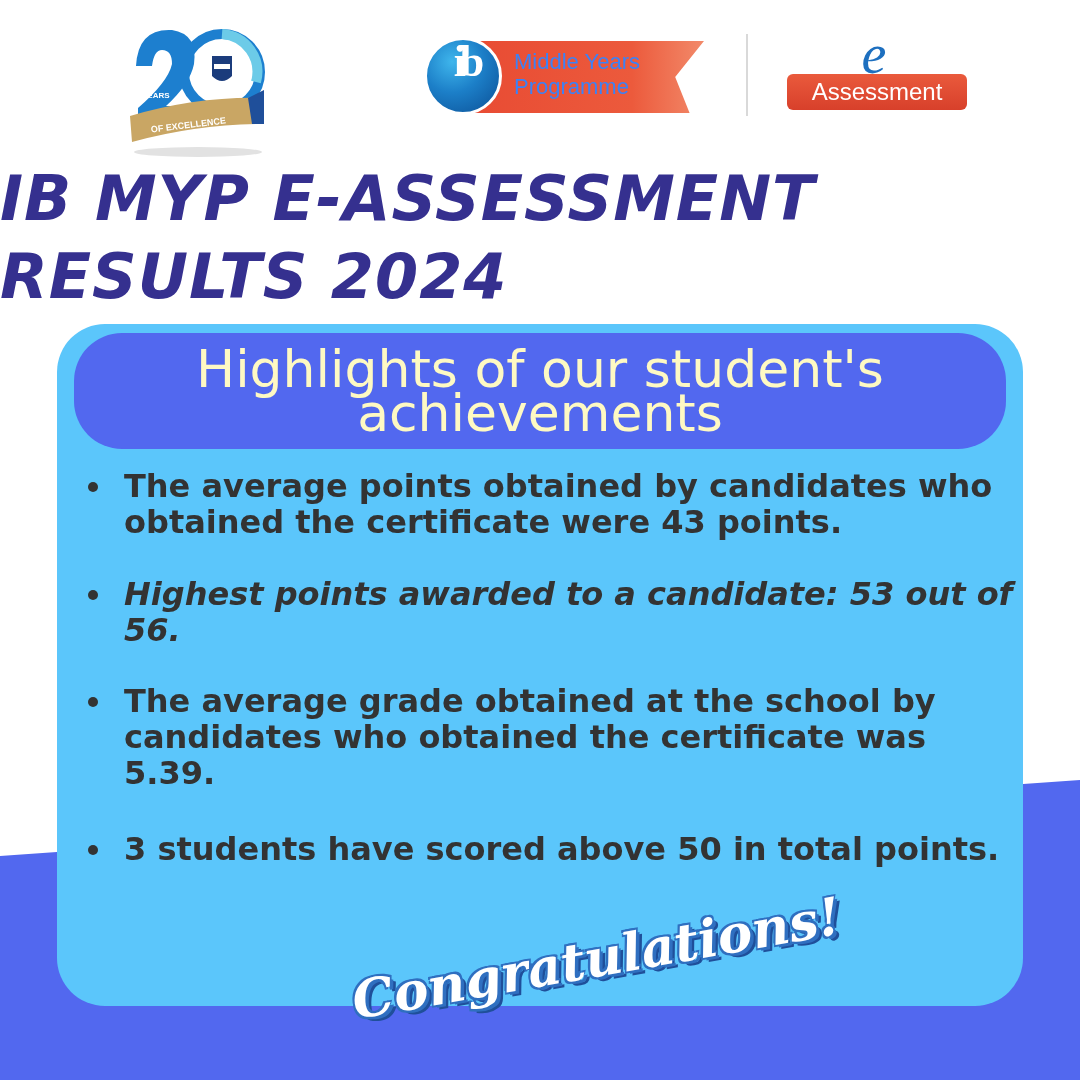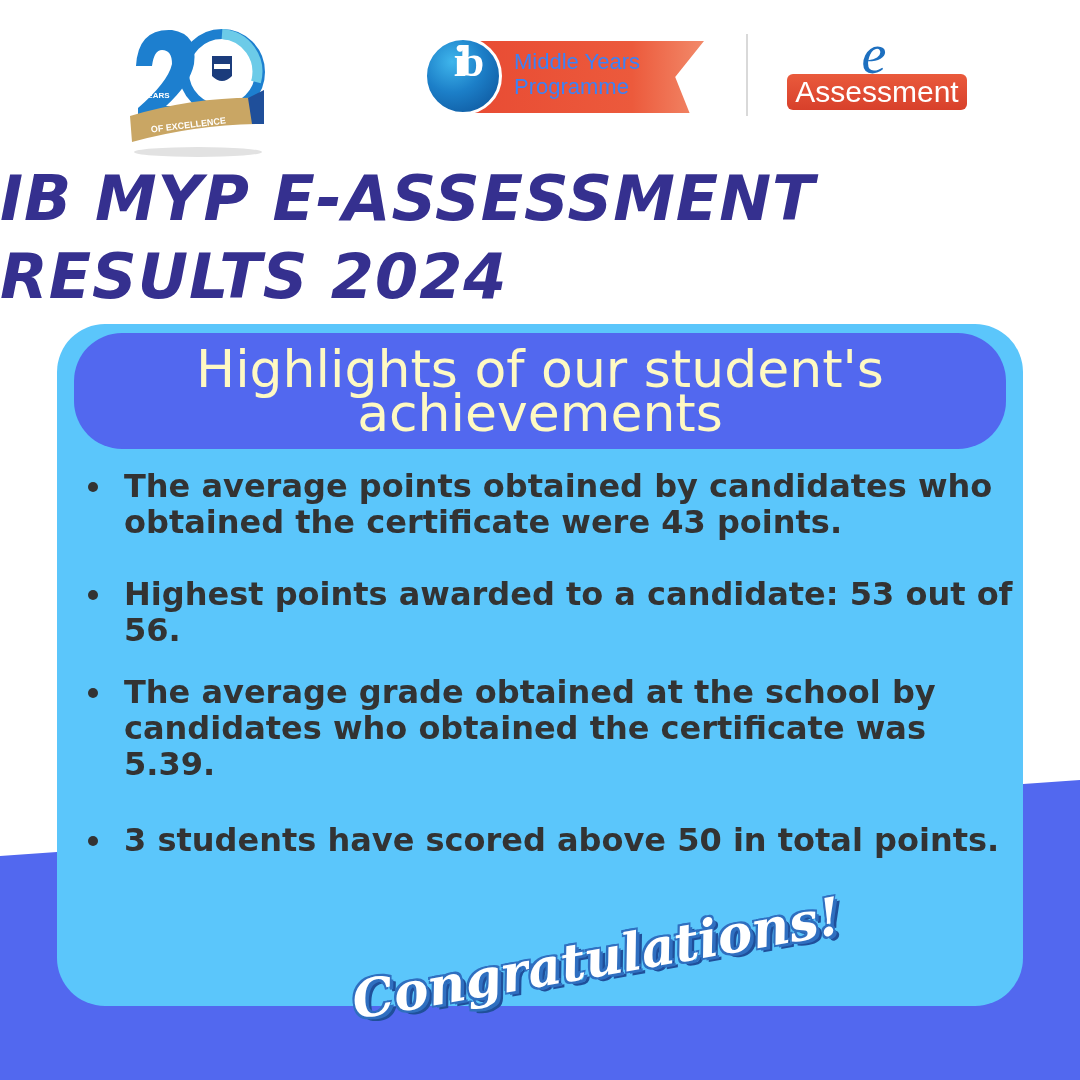--- a/index.html
+++ b/index.html
@@ -38,21 +38,21 @@
   .divider { position: absolute; left: 746px; top: 34px; width: 2px; height: 82px; background: #d9d9d9; }
   
   .e-logo { position: absolute; left: 787px; top: 36px; width: 180px; height: 80px; }
   .e-letter {
     position: absolute; left: 62px; top: -14px; width: 50px; text-align: center;
     font-family: "Liberation Serif", serif; font-style: italic; font-size: 56px; color: #1d6fbf;
   }
   .e-badge {
     position: absolute; left: 0; top: 38px; width: 180px; height: 36px; border-radius: 6px;
     background: linear-gradient(180deg, #ea5a3c 0%, #d8402b 100%);
-    color: #fff; font-size: 30px; text-align: center; line-height: 36px;
+    color: #fff; font-size: 24px; text-align: center; line-height: 36px;
   }
   
   .title {
     position: absolute; left: 0; top: 160px; width: 1080px; 
     color: #35308f; font-family: "DejaVu Sans", sans-serif; font-weight: bold; font-style: italic;
     font-size: 62px; line-height: 78px; letter-spacing: 1px;
   }
   
   .panel {
     position: absolute; left: 57px; top: 324px; width: 966px; height: 682px;
@@ -71,21 +71,21 @@
     position: absolute; left: 84px; top: 468px; width: 936px; margin: 0; padding: 0; list-style: none;
   }
   .bullet {
     position: relative; padding-left: 40px; color: #333333;
     font-family: "DejaVu Sans", sans-serif; font-weight: bold; font-size: 32px; line-height: 36px;
     margin-bottom: 36px;
   }
   .bullet .dot {
     position: absolute; left: 4px; top: 14px; width: 10px; height: 10px; border-radius: 50%; background: #333;
   }
-  .bullet:nth-child(2) { margin-bottom: 26px; }
+  .bullet:nth-child(2) { margin-bottom: 35px; font-style: italic; }
   .bullet:nth-child(3) { margin-bottom: 40px; }
   
   .congrats {
     position: absolute; left: 350px; top: 900px; width: 350px; height: 170px;
   }
   .congrats-text {
     position: absolute; left: 0; top: 40px; width: 350px; text-align: center;
     font-family: "DejaVu Serif", serif; font-style: italic; font-weight: bold; font-size: 52px;
     color: #ffffff; transform: rotate(-10deg);
     text-shadow: 3px 3px 0 #2f6fc0, -2px -2px 0 #2f6fc0, 2px -2px 0 #2f6fc0, -2px 2px 0 #2f6fc0, 5px 5px 0 #1f4f9a;

